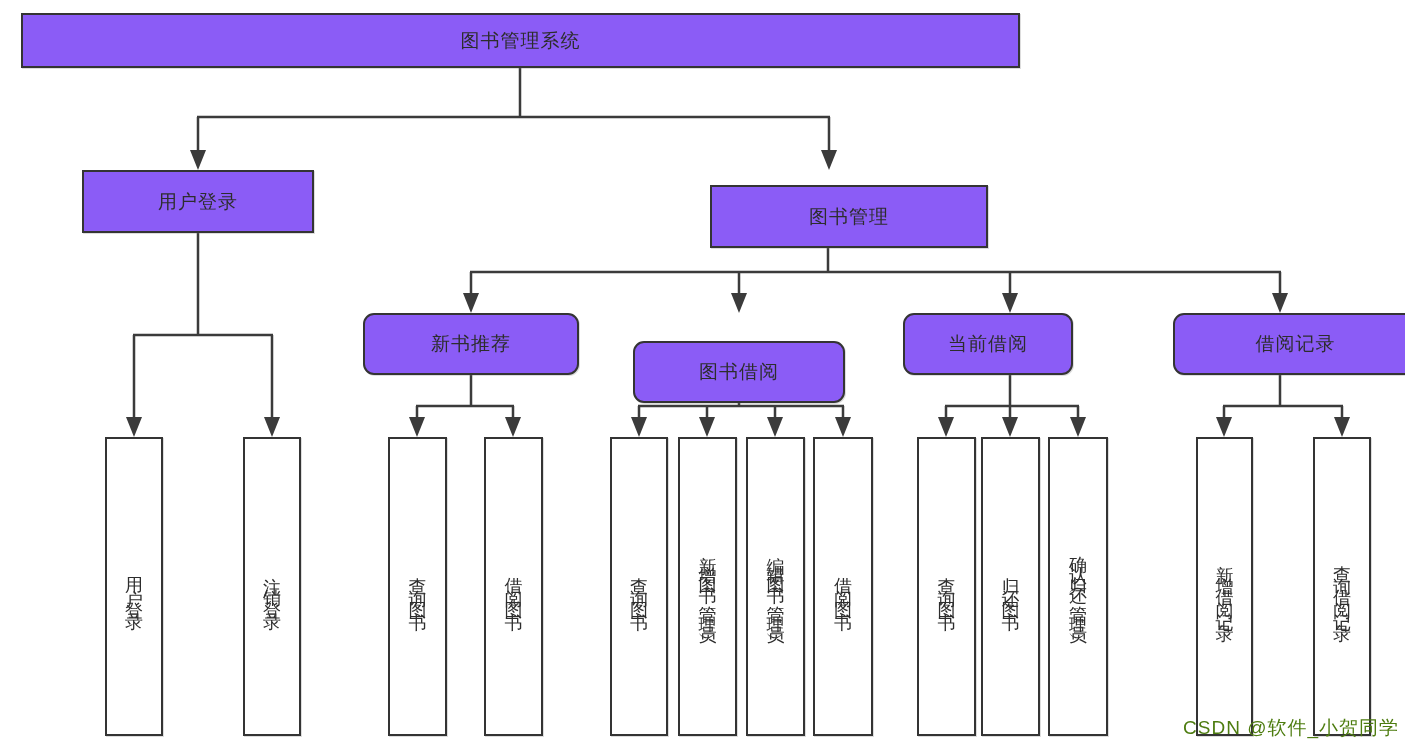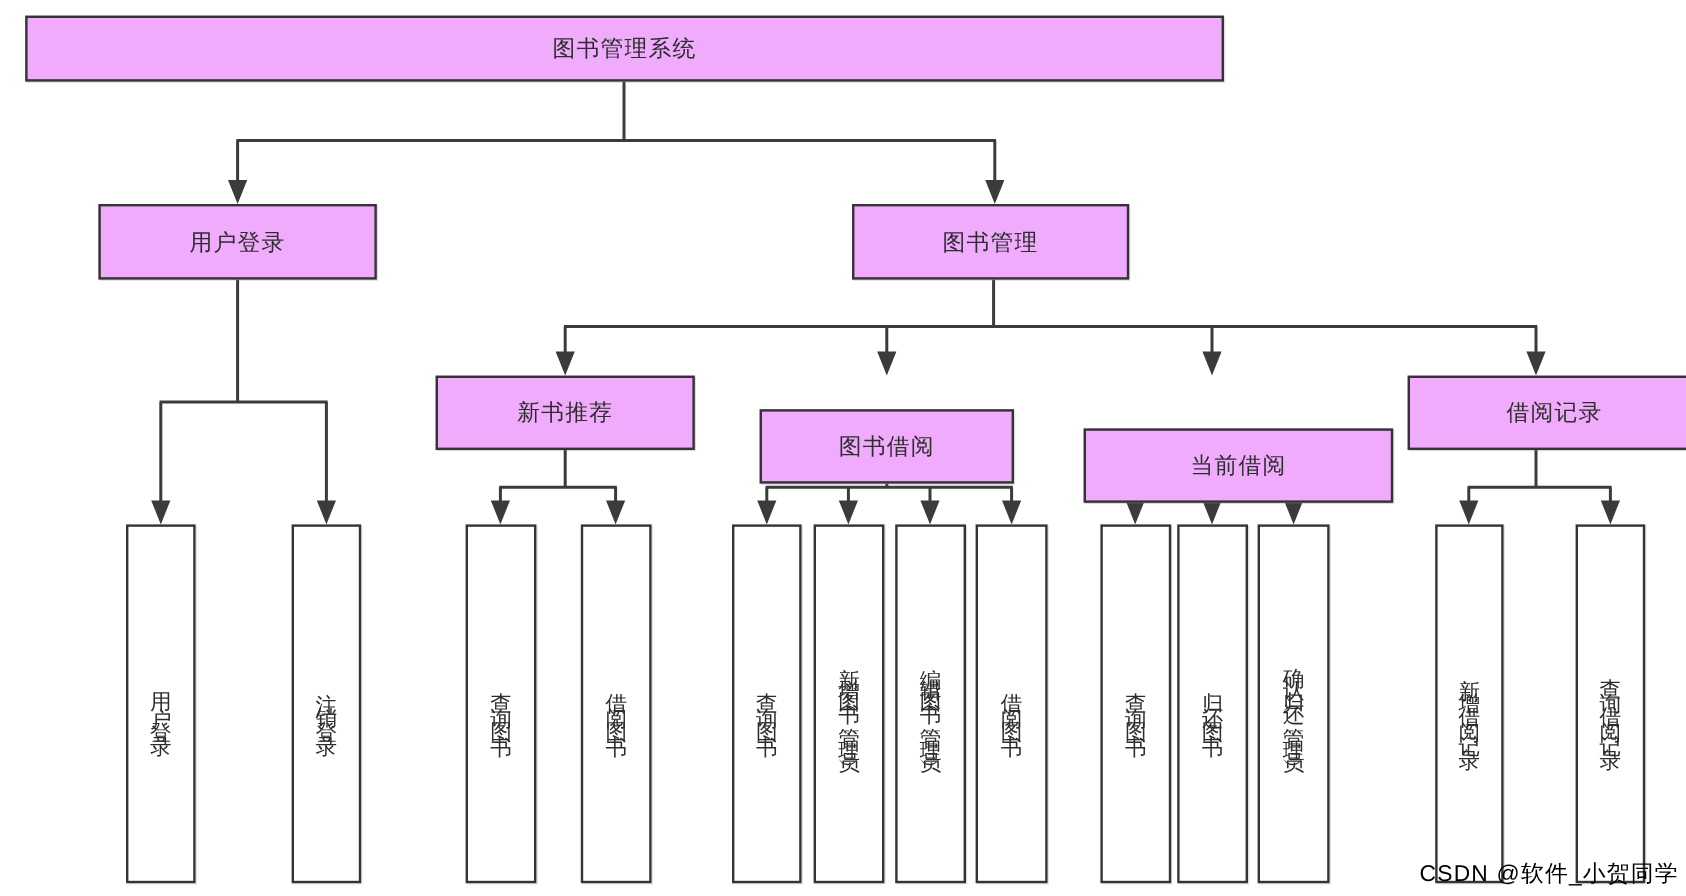--- a/index.html
+++ b/index.html
@@ -12,21 +12,21 @@
     font-family: "Liberation Sans", sans-serif;
   }
   #wires {
     position: absolute;
     left: 0; top: 0;
     width: 1405px; height: 747px;
   }
   .node {
     position: absolute;
     box-sizing: border-box;
-    background: #f0abfc;
+    background: #8b5cf6;
     border: 2px solid #343434;
     display: flex;
     align-items: center;
     justify-content: center;
     font-size: 19px;
     color: #2d2d2d;
     letter-spacing: 1px;
     box-shadow: 1px 1px 0 rgba(120,120,120,0.25);
   }
   .vnode {
@@ -39,28 +39,28 @@
     justify-content: center;
     writing-mode: vertical-rl;
     text-orientation: mixed;
     font-size: 18px;
     letter-spacing: 12px;
     color: #2d2d2d;
     box-shadow: 1px 1px 0 rgba(120,120,120,0.25);
   }
   
   .lvl2 { top: 170px; height: 63px; }
-  .lvl3 { top: 313px; height: 62px; }
+  .lvl3 { top: 313px; height: 62px; border-radius: 11px; }
   .leaf { top: 437px; height: 299px; }
   #watermark {
     position: absolute;
     right: 6px;
     bottom: 6px;
     font-size: 19px;
-    color: #000000;
+    color: #4d7c0f;
     letter-spacing: 1px;
     white-space: nowrap;
   }
 </style>
 </head>
 <body>
 
 <div id="stage">
 
   <svg id="wires" viewBox="0 0 1405 747" xmlns="http://www.w3.org/2000/svg">
@@ -99,25 +99,25 @@
       <polygon points="1002,417 1018,417 1010,437"></polygon>
       <polygon points="1070,417 1086,417 1078,437"></polygon>
       <polygon points="1216,417 1232,417 1224,437"></polygon>
       <polygon points="1334,417 1350,417 1342,437"></polygon>
     </g>
   </svg>
 
   <div class="node" style="left:21px; top:13px; width:999px; height:55px;">图书管理系统</div>
 
   <div class="node lvl2" style="left:82px; width:232px;">用户登录</div>
-  <div class="node lvl2" style="left:710px; width:231px;">图书管理</div>
+  <div class="node lvl2" style="left:710px; width:278px;margin-top:15px;">图书管理</div>
 
   <div class="node lvl3" style="left:363px; width:216px;">新书推荐</div>
   <div class="node lvl3" style="left:633px; width:212px;margin-top:28px;">图书借阅</div>
-  <div class="node lvl3" style="left:903px; width:258px;margin-top:44px;">当前借阅</div>
+  <div class="node lvl3" style="left:903px; width:170px;">当前借阅</div>
   <div class="node lvl3" style="left:1173px; width:245px;">借阅记录</div>
 
   <div class="vnode leaf" style="left:105px; width:58px;">用户登录</div>
   <div class="vnode leaf" style="left:243px; width:58px;">注销登录</div>
 
   <div class="vnode leaf" style="left:388px; width:59px;">查询图书</div>
   <div class="vnode leaf" style="left:484px; width:59px;">借阅图书</div>
 
   <div class="vnode leaf" style="left:610px; width:58px;">查询图书</div>
   <div class="vnode leaf" style="left:678px; width:59px; letter-spacing:10px;">新增图书（管理员）</div>

